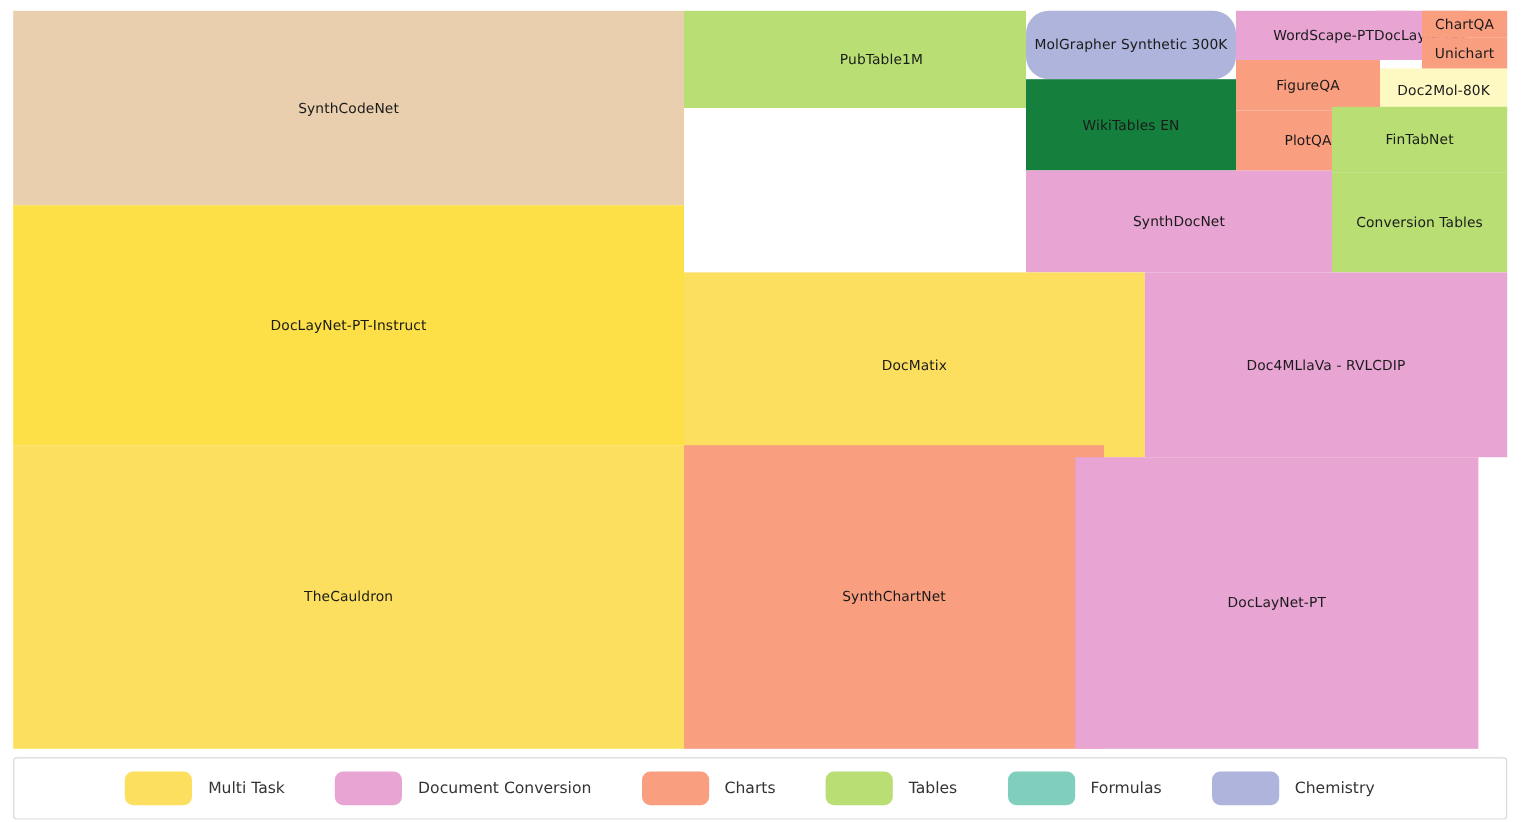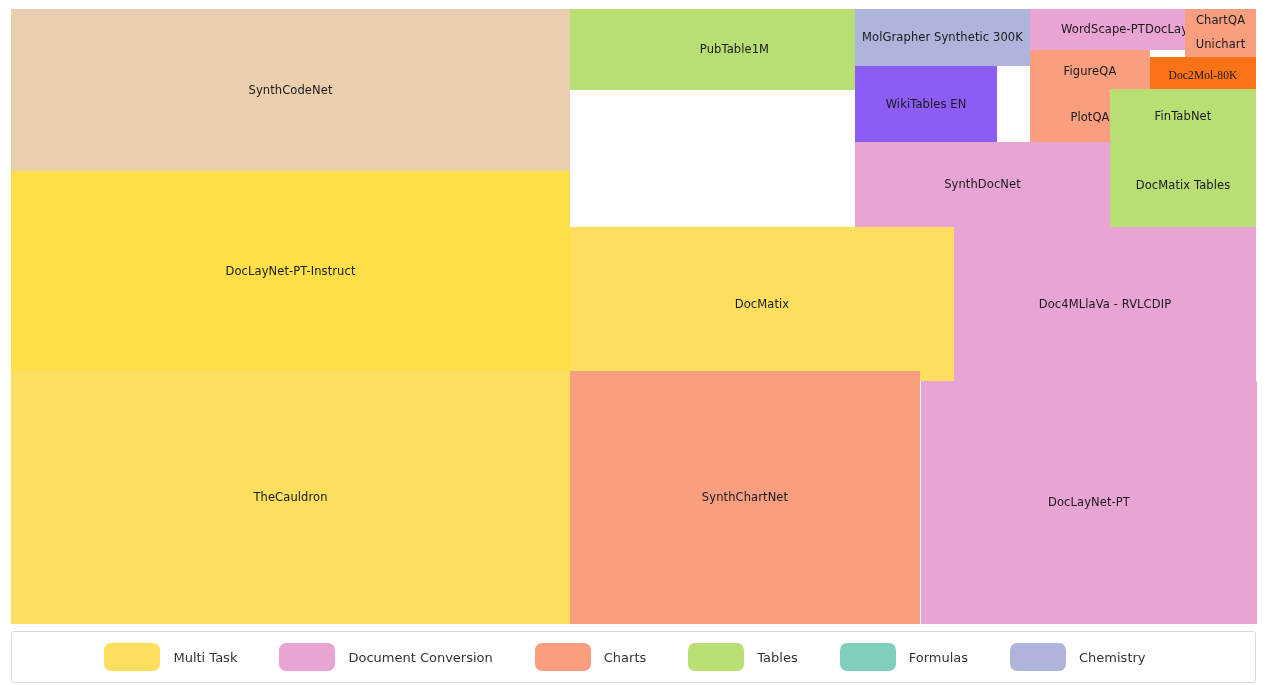--- a/index.html
+++ b/index.html
@@ -95,24 +95,24 @@
       </div>
       <div class="tile" style="left: 0px; top: 162px; width: 559px; height: 200px; background: #fde047;">
         <span class="tile-label">DocLayNet-PT-Instruct</span>
       </div>
       <div class="tile" style="left: 0px; top: 362px; width: 559px; height: 253px; background: rgb(252, 223, 94);">
         <span class="tile-label">TheCauldron</span>
       </div>
       <div class="tile" style="left: 559px; top: 0px; width: 285px; height: 81px; background: rgb(185, 222, 116); padding-left: 44px;">
         <span class="tile-label">PubTable1M</span>
       </div>
-      <div class="tile" style="left: 844px; top: 0px; width: 175px; height: 57px; background: rgb(174, 180, 219);">
+      <div class="tile" style="left: 844px; top: 0px; width: 175px; height: 57px; background: rgb(174, 180, 219); border-radius: 19px;">
         <span class="tile-label">MolGrapher Synthetic 300K</span>
       </div>
-      <div class="tile" style="left: 844px; top: 57px; width: 142px; height: 76px; background: #8b5cf6;">
+      <div class="tile" style="left: 844px; top: 57px; width: 175px; height: 76px; background: #15803d;">
         <span class="tile-label">WikiTables EN</span>
       </div>
       <div class="tile" style="left: 844px; top: 133px; width: 255px; height: 85px; background: rgb(232, 164, 211);">
         <span class="tile-label">SynthDocNet</span>
       </div>
       <div class="tile" style="left: 1019px; top: 0px; width: 146px; height: 41px; background: rgb(232, 164, 211);">
         <span class="tile-label">WordScape-PT</span>
       </div>
       <div class="tile" style="left: 1019px; top: 41px; width: 120px; height: 42px; background: rgb(250, 158, 128);">
         <span class="tile-label">FigureQA</span>
@@ -122,39 +122,39 @@
       </div>
       <div class="tile tiny" style="left: 1136px; top: 0px; width: 75px; height: 41px; background: rgb(232, 164, 211);">
         <span class="tile-label">DocLayNetV2</span>
       </div>
       <div class="tile tiny" style="left: 1174px; top: 0px; width: 71px; height: 22px; background: rgb(250, 158, 128);">
         <span class="tile-label">ChartQA</span>
       </div>
       <div class="tile tiny" style="left: 1174px; top: 22px; width: 71px; height: 27px; background: rgb(250, 158, 128);">
         <span class="tile-label">Unichart</span>
       </div>
-      <div class="tile" style="left: 1139px; top: 48px; width: 106px; height: 36px; background: #f97316; font-family: Liberation Serif, serif;">
+      <div class="tile" style="left: 1139px; top: 48px; width: 106px; height: 36px; background: #fef9c3;">
         <span class="tile-label">Doc2Mol-80K</span>
       </div>
       <div class="tile" style="left: 1099px; top: 80px; width: 146px; height: 55px; background: rgb(185, 222, 116);">
         <span class="tile-label">FinTabNet</span>
       </div>
       <div class="tile" style="left: 1099px; top: 135px; width: 146px; height: 83px; background: rgb(185, 222, 116);">
-        <span class="tile-label">DocMatix Tables</span>
+        <span class="tile-label">Conversion Tables</span>
       </div>
       <div class="tile" style="left: 559px; top: 218px; width: 384px; height: 154px; background: rgb(252, 223, 94);">
         <span class="tile-label">DocMatix</span>
       </div>
       <div class="tile" style="left: 943px; top: 218px; width: 302px; height: 154px; background: rgb(232, 164, 211);">
         <span class="tile-label">Doc4MLlaVa - RVLCDIP</span>
       </div>
       <div class="tile" style="left: 559px; top: 362px; width: 350px; height: 253px; background: rgb(250, 158, 128);">
         <span class="tile-label">SynthChartNet</span>
       </div>
-      <div class="tile" style="left: 910px; top: 372px; width: 336px; height: 243px; background: rgb(232, 164, 211);">
+      <div class="tile" style="left: 885px; top: 372px; width: 336px; height: 243px; background: rgb(232, 164, 211);">
         <span class="tile-label">DocLayNet-PT</span>
       </div>
     </div>
 
   <div id="legend">
     <div id="legend-inner">
         <div class="legend-entry">
           <span class="legend-swatch" style="background: rgb(252, 223, 94);"></span>
           <span class="legend-text">Multi Task</span>
         </div>

